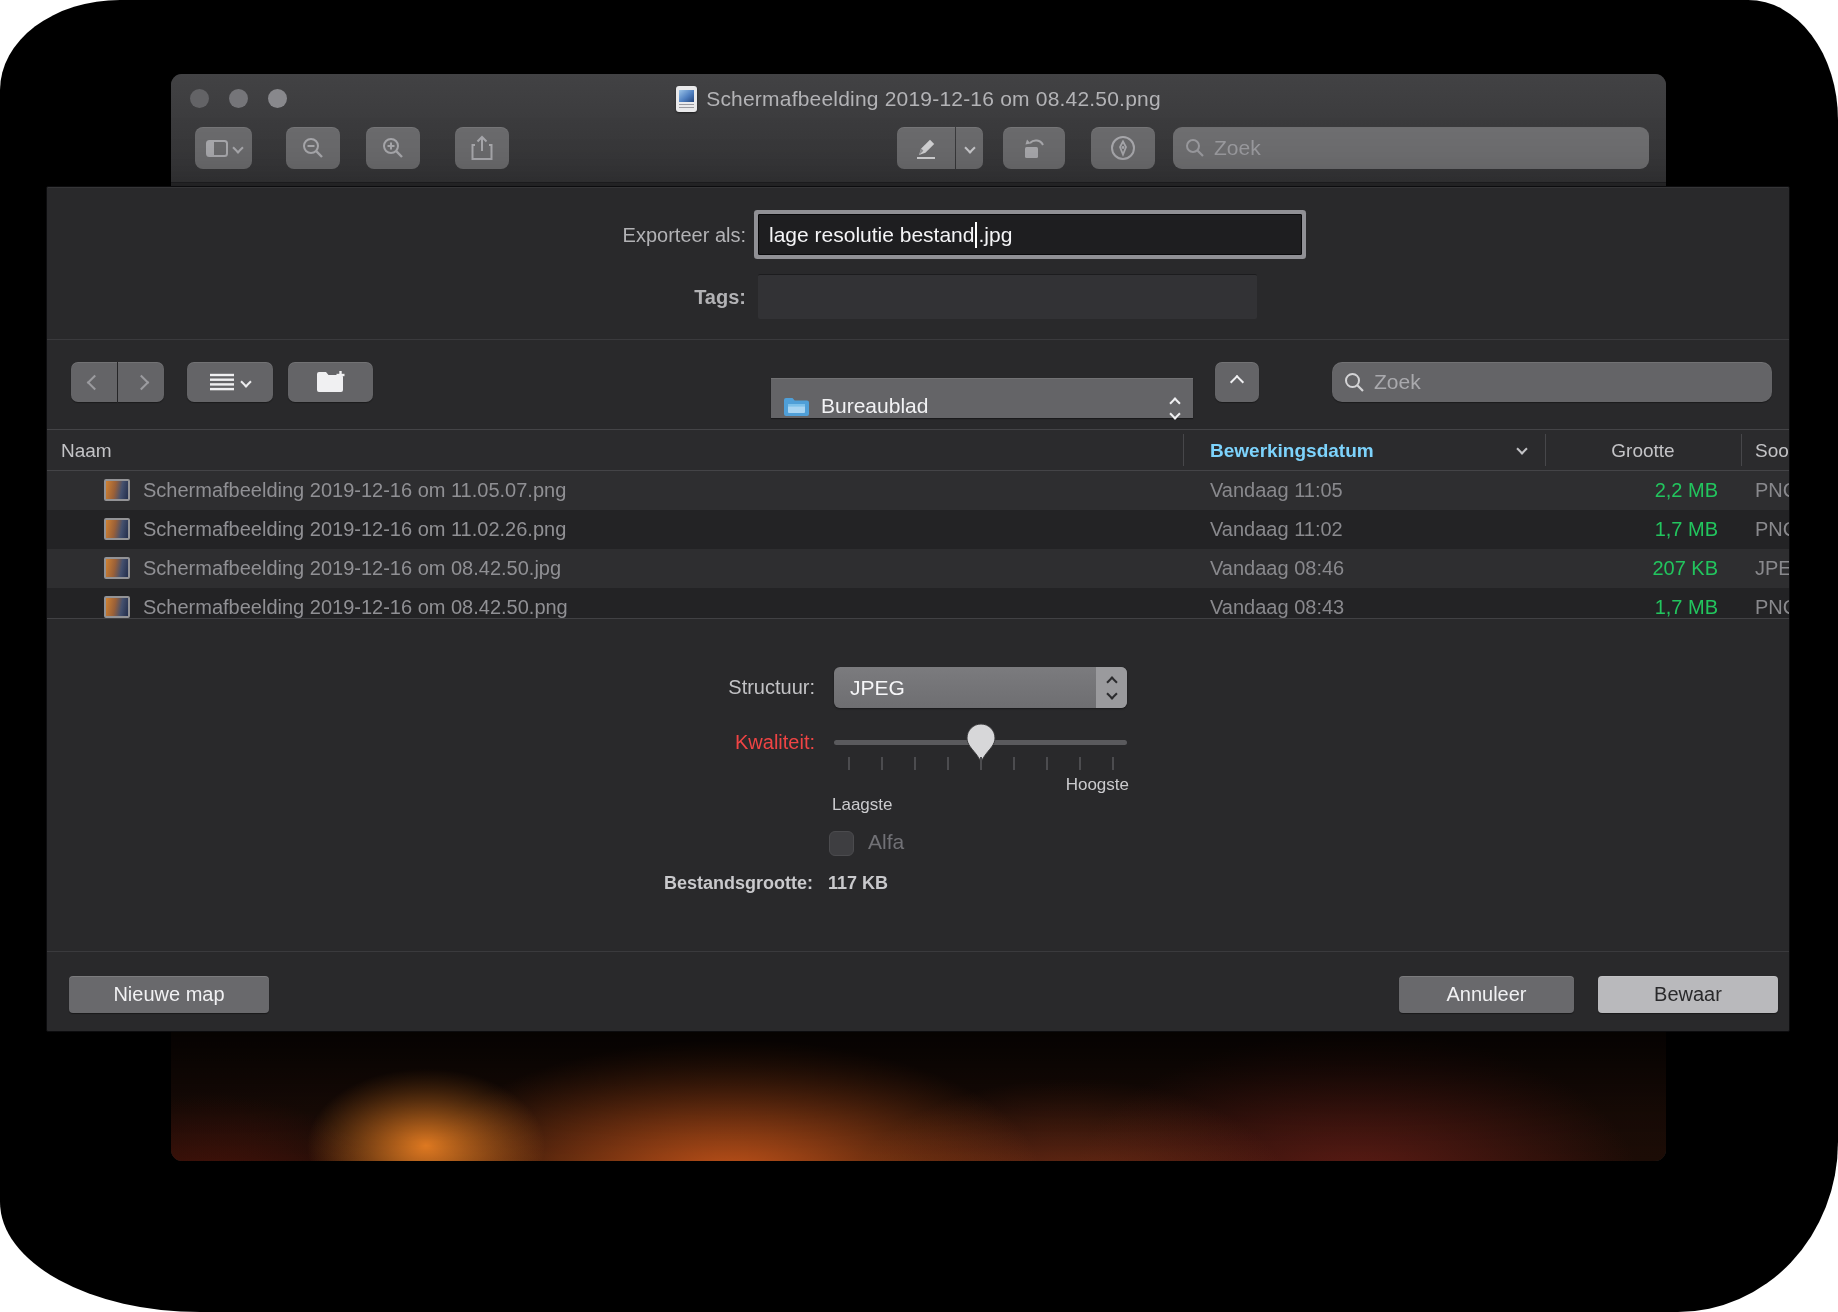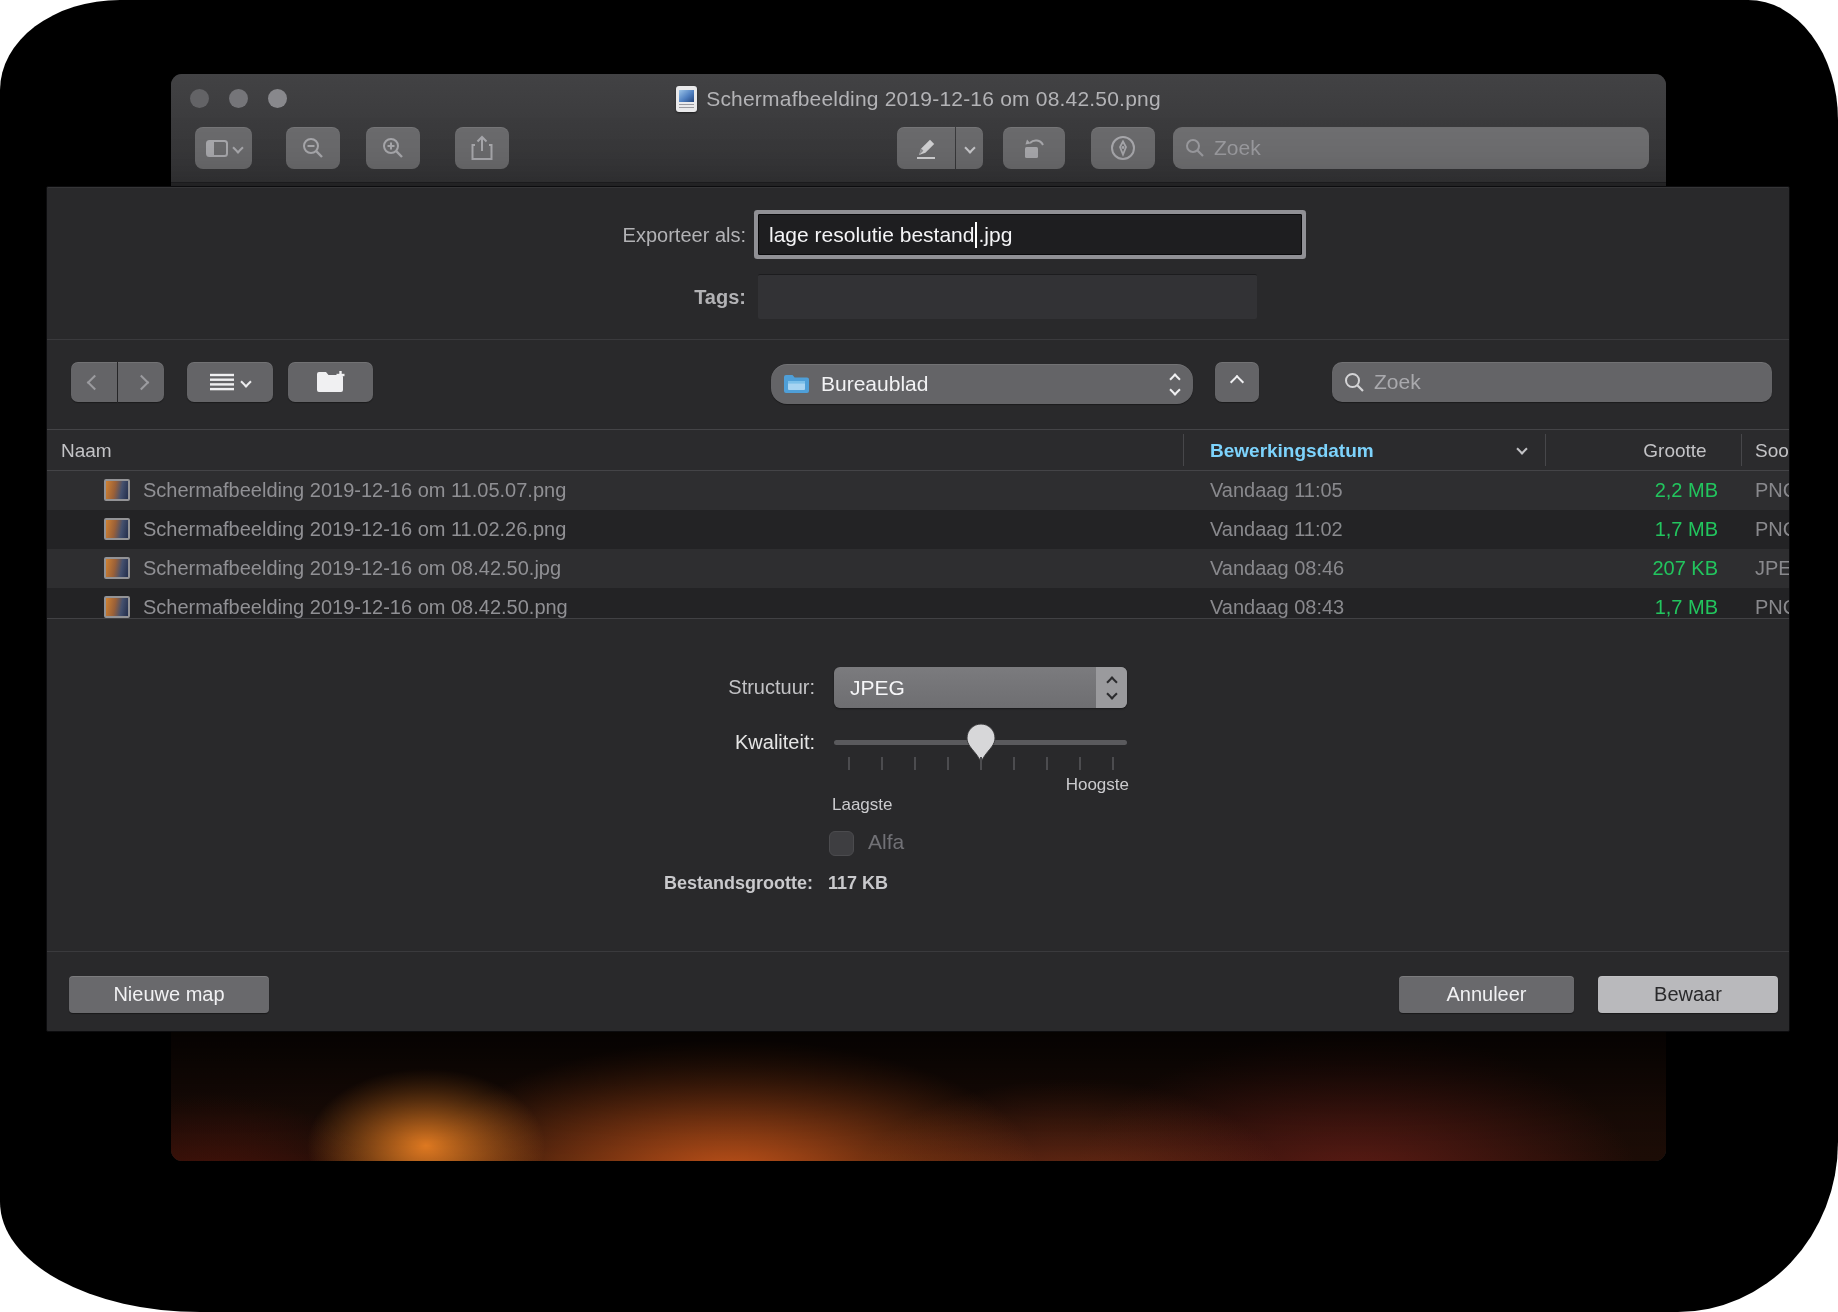--- a/index.html
+++ b/index.html
@@ -69,22 +69,22 @@
        border-top:1px solid #1c1c1e;border-radius:2px;color:#e8e8ea;font-size:20px;
        display:flex;align-items:center;padding-left:10px;box-sizing:border-box;}
   .hr{position:absolute;left:0;right:0;height:1px;background:#3a3a3d;}
 
   .dbtn{position:absolute;top:175px;height:40px;background:#646467;border-radius:7px;
        display:flex;align-items:center;justify-content:center;color:#ececee;
        box-shadow:inset 0 1px 0 rgba(255,255,255,.09), 0 1px 1px rgba(0,0,0,.35);}
   .dbtn.disabled{color:#9b9b9f;}
   .seg-l{border-radius:7px 0 0 7px;}
   .seg-r{border-radius:0 7px 7px 0;}
-  .popup{position:absolute;top:177px;height:40px;background:#646467;border-radius:16px;
-       display:flex;align-items:center;box-shadow:inset 0 1px 0 rgba(255,255,255,.09),0 1px 1px rgba(0,0,0,.35);}
+  .popup{position:absolute;top:191px;height:40px;background:#646467;border-radius:0;
+       display:flex;align-items:flex-end;box-shadow:inset 0 1px 0 rgba(255,255,255,.09),0 1px 1px rgba(0,0,0,.35);}
   .stepper{display:flex;flex-direction:column;align-items:center;gap:3px;color:#f0f0f2;}
   .d-search{position:absolute;left:1285px;top:175px;width:440px;height:40px;background:#646467;
        border-radius:10px;display:flex;align-items:center;gap:9px;padding-left:12px;
        box-sizing:border-box;color:#a9a9ad;
        box-shadow:inset 0 1px 0 rgba(255,255,255,.09),0 1px 1px rgba(0,0,0,.35);}
   .d-search .ph{font-size:21px;color:#a9a9ad;}
 
   
   .thead{position:absolute;left:0;top:242px;width:1744px;height:42px;background:#2b2b2d;
        border-top:1px solid #444447;border-bottom:1px solid #444447;box-sizing:border-box;}
@@ -282,21 +282,21 @@
     </svg>
     <span class="ph">Zoek</span>
   </div>
 
   <div class="thead">
     <div class="th" style="left:14px;">Naam</div>
     <div class="th sorted" style="left:1163px;">
       <span>Bewerkingsdatum</span>
     </div>
     <span class="chev down sm" style="position:absolute;left:1471px;top:15px;color:#c3c3c6;"></span>
-    <div class="th" style="left:1498px;width:196px;justify-content:center;margin-left:32px;">Grootte</div>
+    <div class="th" style="left:1498px;width:196px;justify-content:center;">Grootte</div>
     <div class="th" style="left:1708px;">Soort</div>
     <div class="vline" style="left:1136px;"></div>
     <div class="vline" style="left:1498px;"></div>
     <div class="vline" style="left:1694px;"></div>
   </div>
 
   <div class="flist">
     <div class="frow odd">
       <div class="fthumb"></div>
       <div class="fname">Schermafbeelding 2019-12-16 om 11.05.07.png</div>
@@ -329,21 +329,21 @@
 
   <div class="lbl" style="left:488px;width:280px;top:489px;color:#c2c2c5;">Structuur:</div>
   <div class="fmt-pop">
     <span class="val">JPEG</span>
     <span class="fmt-step">
       <span class="chev up sm"></span>
         <span class="chev down sm"></span>
     </span>
   </div>
 
-  <div class="lbl" style="left:488px;width:280px;top:544px;color:#e5e5e5;">Kwaliteit:</div>
+  <div class="lbl" style="left:488px;width:280px;top:544px;color:#ef4444;">Kwaliteit:</div>
   <div class="track"></div>
   <div class="thumb">
     <svg width="30" height="40" viewBox="0 0 30 40">
       <path d="M15 1 C22.7 1 29 7.3 29 15 C29 21.2 24.2 25.6 20.6 30.2 C18.1 33.4 16.2 36.4 15 39.2 C13.8 36.4 11.9 33.4 9.4 30.2 C5.8 25.6 1 21.2 1 15 C1 7.3 7.3 1 15 1 Z" fill="#d7d7d9" stroke="#3a3a3c" stroke-width="1"></path>
     </svg>
   </div>
   <div class="tick" style="left:801px;"></div>
   <div class="tick" style="left:834px;"></div>
   <div class="tick" style="left:867px;"></div>
   <div class="tick" style="left:900px;"></div>

